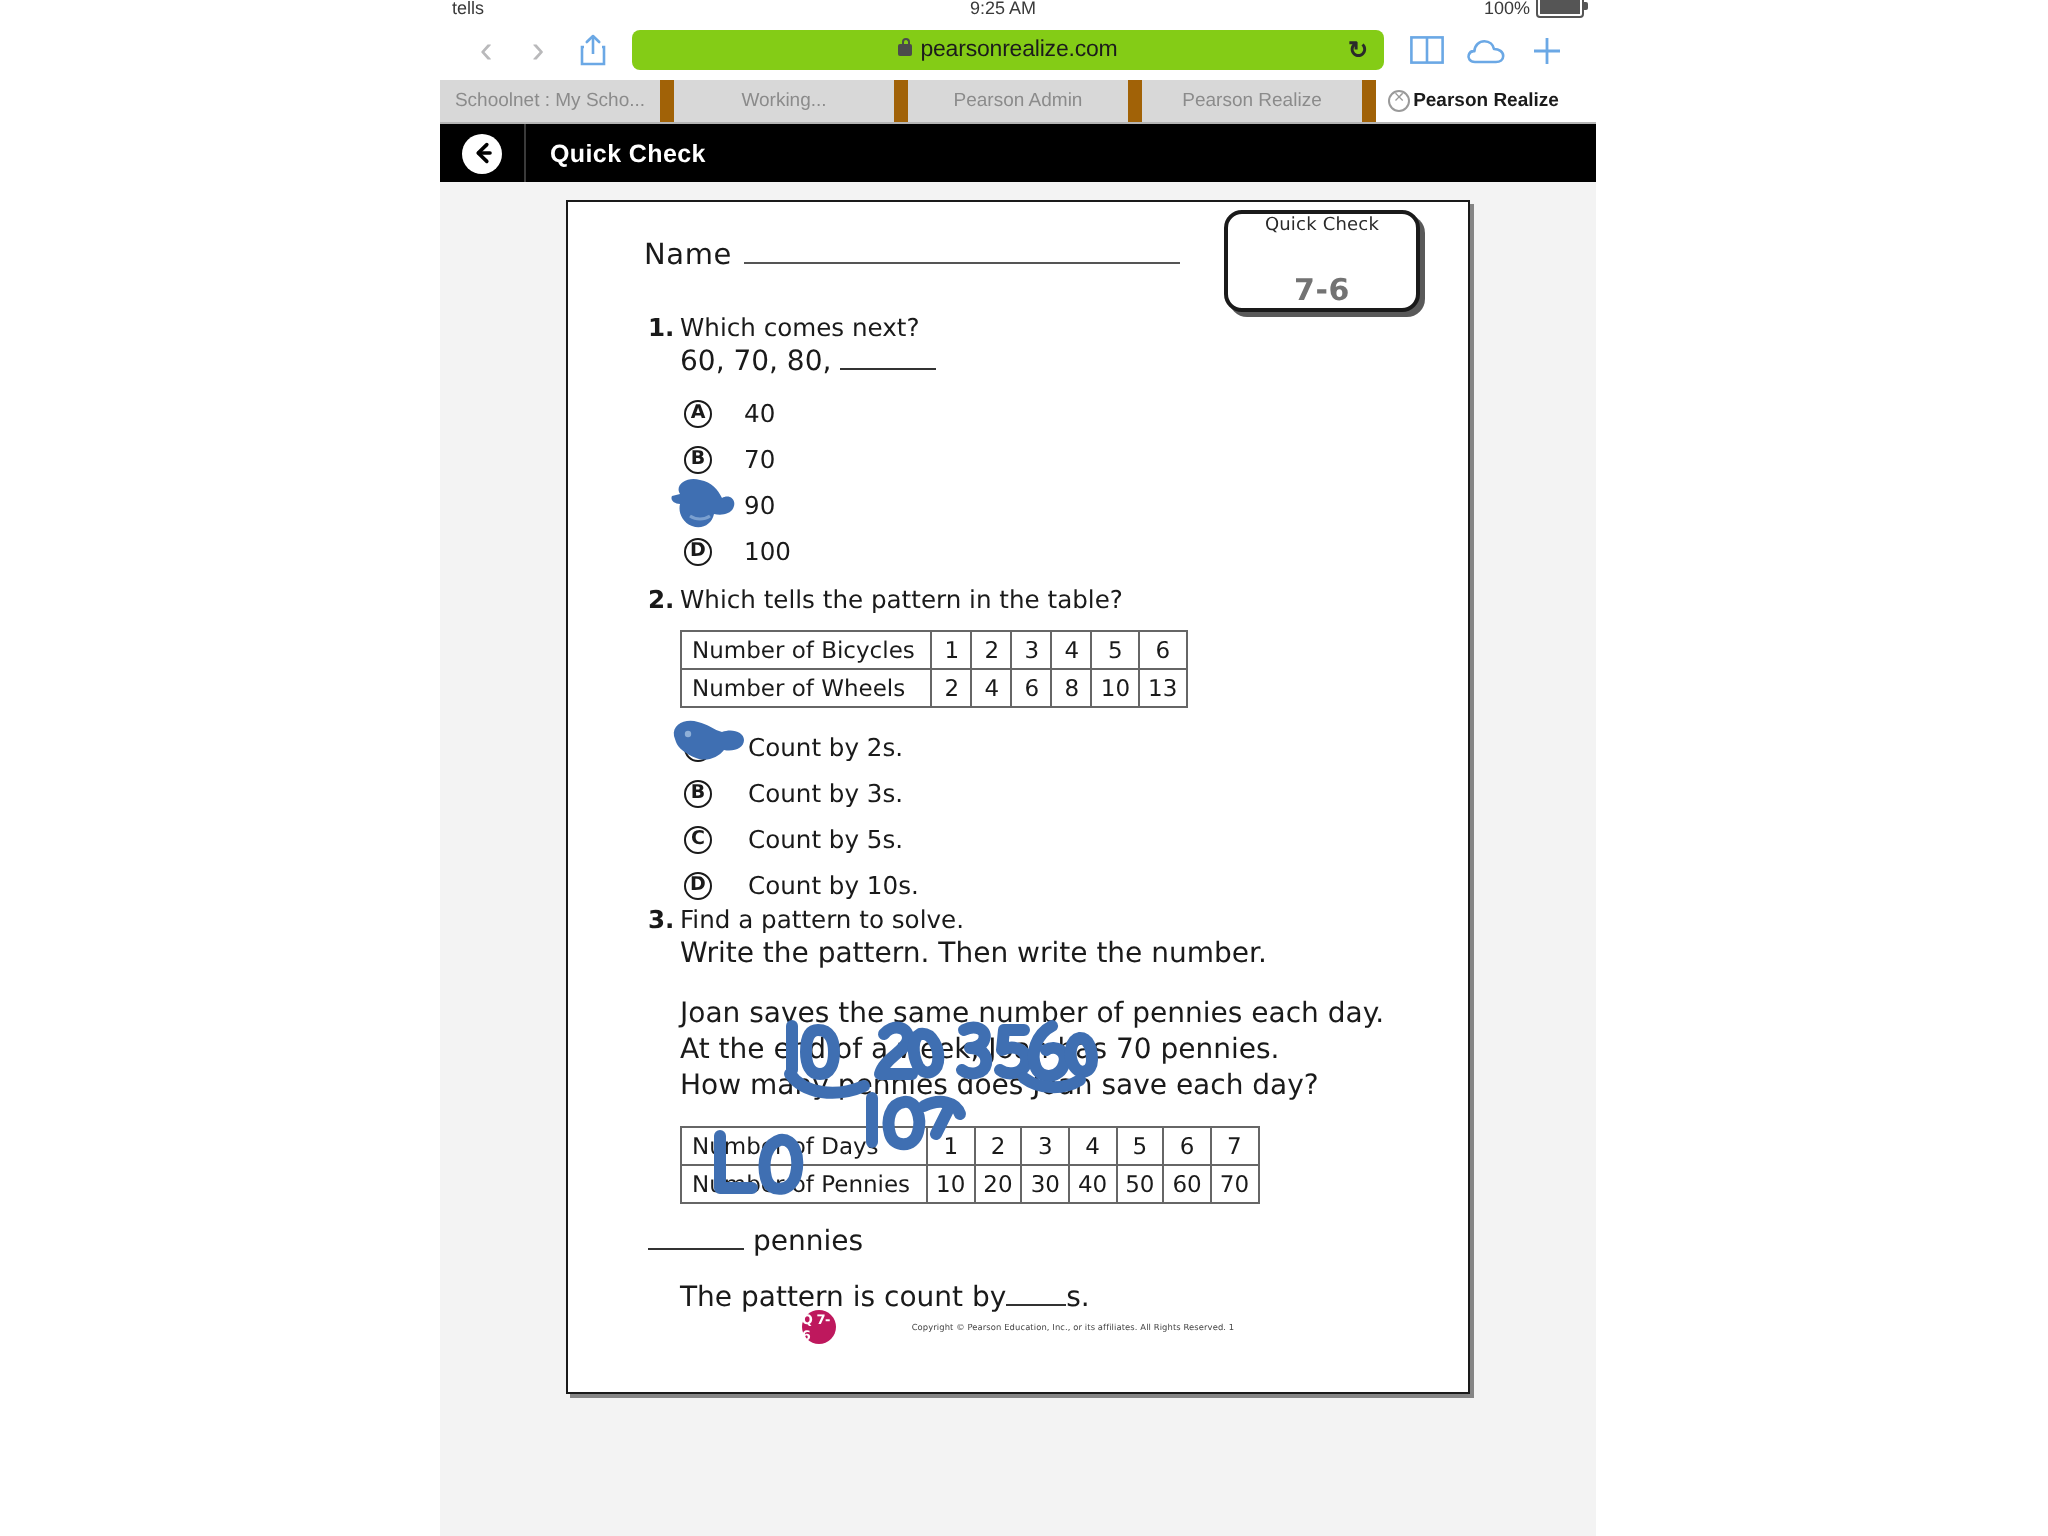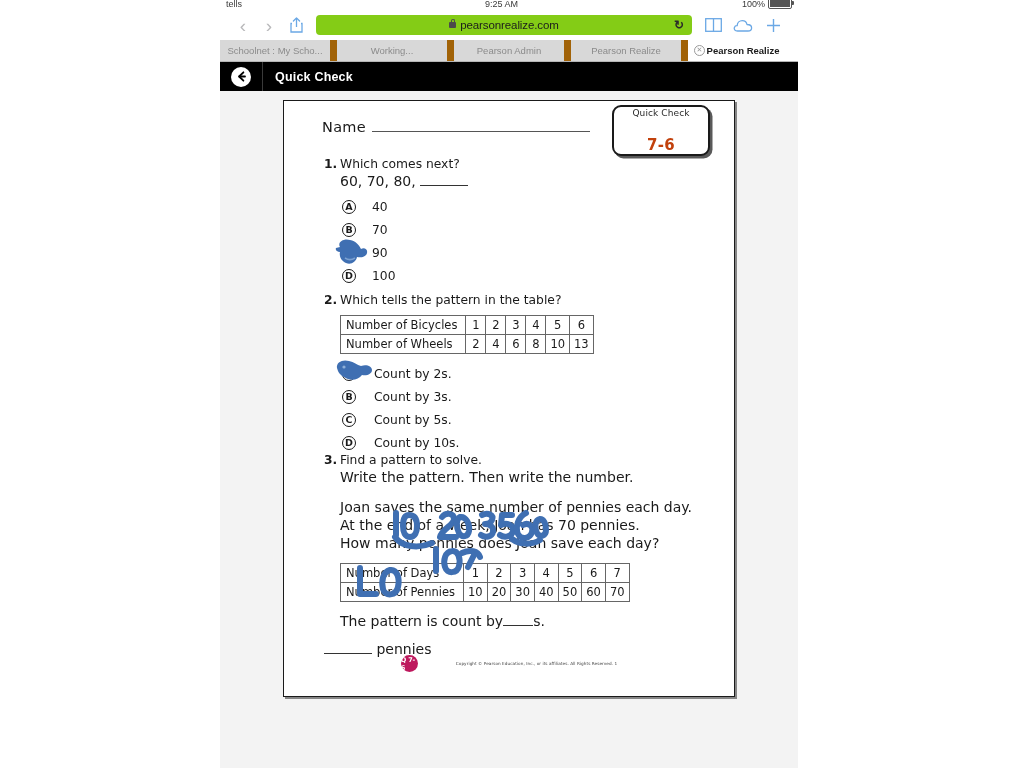--- a/index.html
+++ b/index.html
@@ -273,21 +273,21 @@
     box-sizing: border-box;
   }
   .qc-badge .qc-top {
     font-size: 9px;
     color: #2a2a2a;
     letter-spacing: 0.1px;
   }
   .qc-badge .qc-num {
     font-size: 15px;
     font-weight: bold;
-    color: #c2410c;
+    color: #737373;
     margin-top: 18px;
     letter-spacing: 0.3px;
   }
 
   
   .q {
     position: absolute;
     left: 40px;
   }
   .q-head {
@@ -617,25 +617,25 @@
                   <td class="numcell">30</td>
                   <td class="numcell">40</td>
                   <td class="numcell">50</td>
                   <td class="numcell">60</td>
                   <td class="numcell">70</td>
                 </tr>
               </tbody>
                 </table>
             </div>
 
+            <div class="q-sub" style="margin-top:11px; margin-left:0px;">
+              <span class="blankline"></span> <span>pennies</span>
+            </div>
             <div class="q-sub" style="margin-top:11px;">
               <span>The pattern is count by</span><span class="blankline short"></span><span>s.</span>
-            </div>
-            <div class="q-sub" style="margin-top:11px; margin-left:0px;">
-              <span class="blankline"></span> <span>pennies</span>
             </div>
           </div>
 
           <div class="ws-footer">
             <div class="q-dot">Q 7-6</div>
             <div class="copyright">Copyright © Pearson Education, Inc., or its affiliates. All Rights Reserved.  1</div>
           </div>
 
           <div class="ink" style="left:50px; top:137px;">
             <svg width="42" height="30" viewBox="0 0 42 30">

